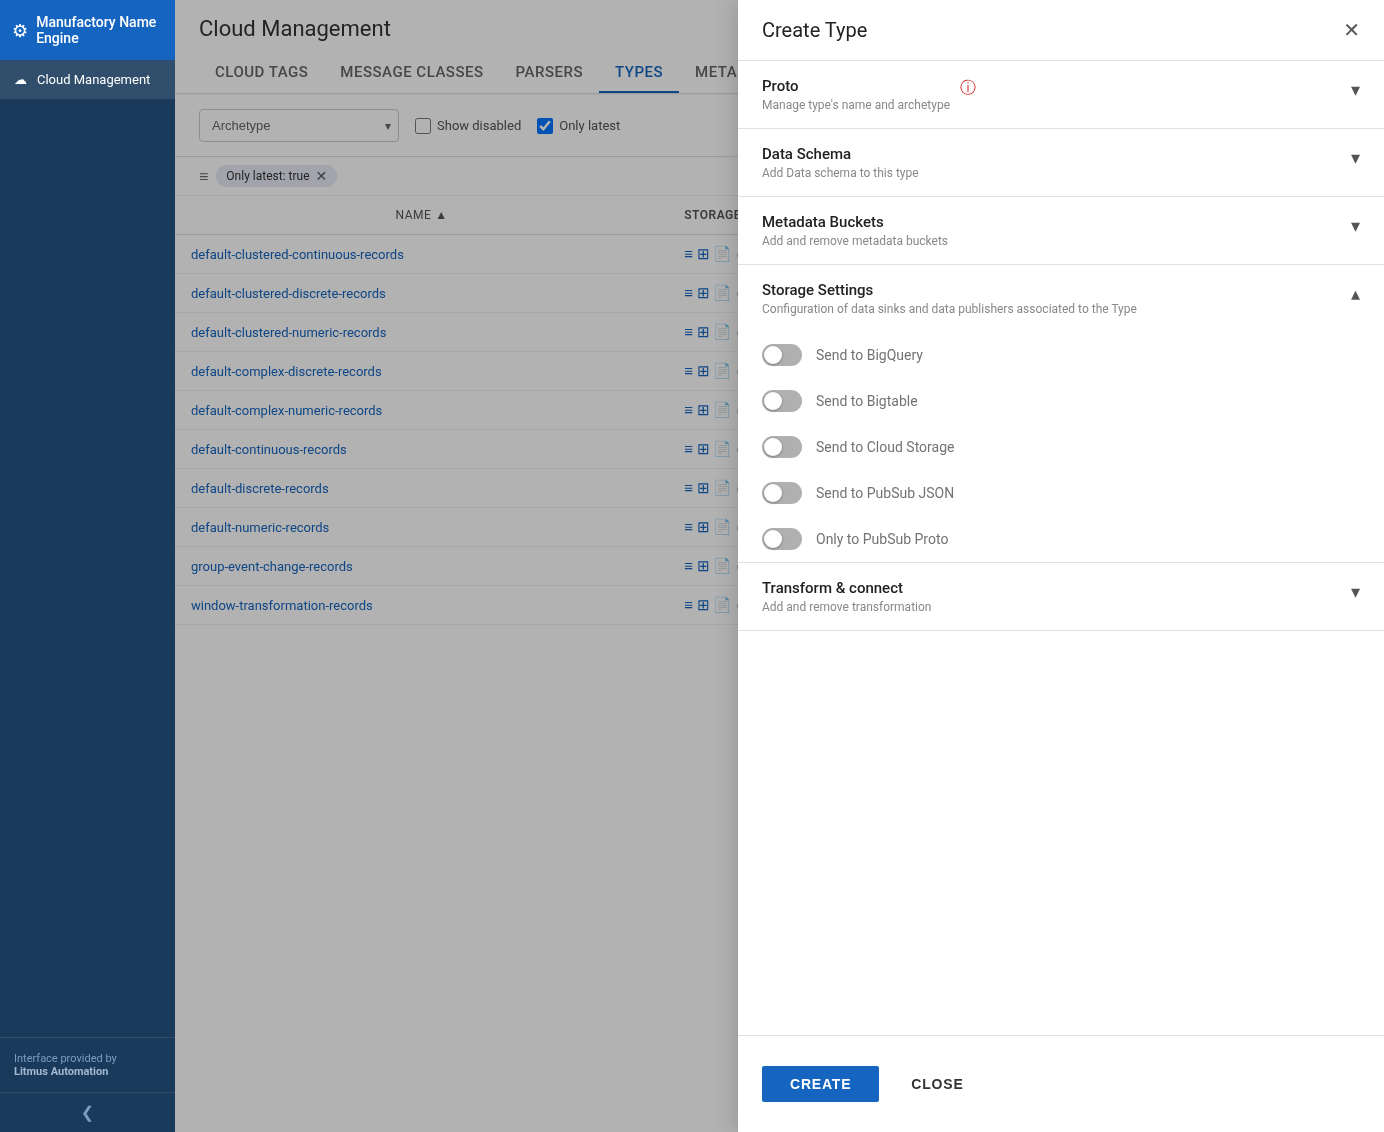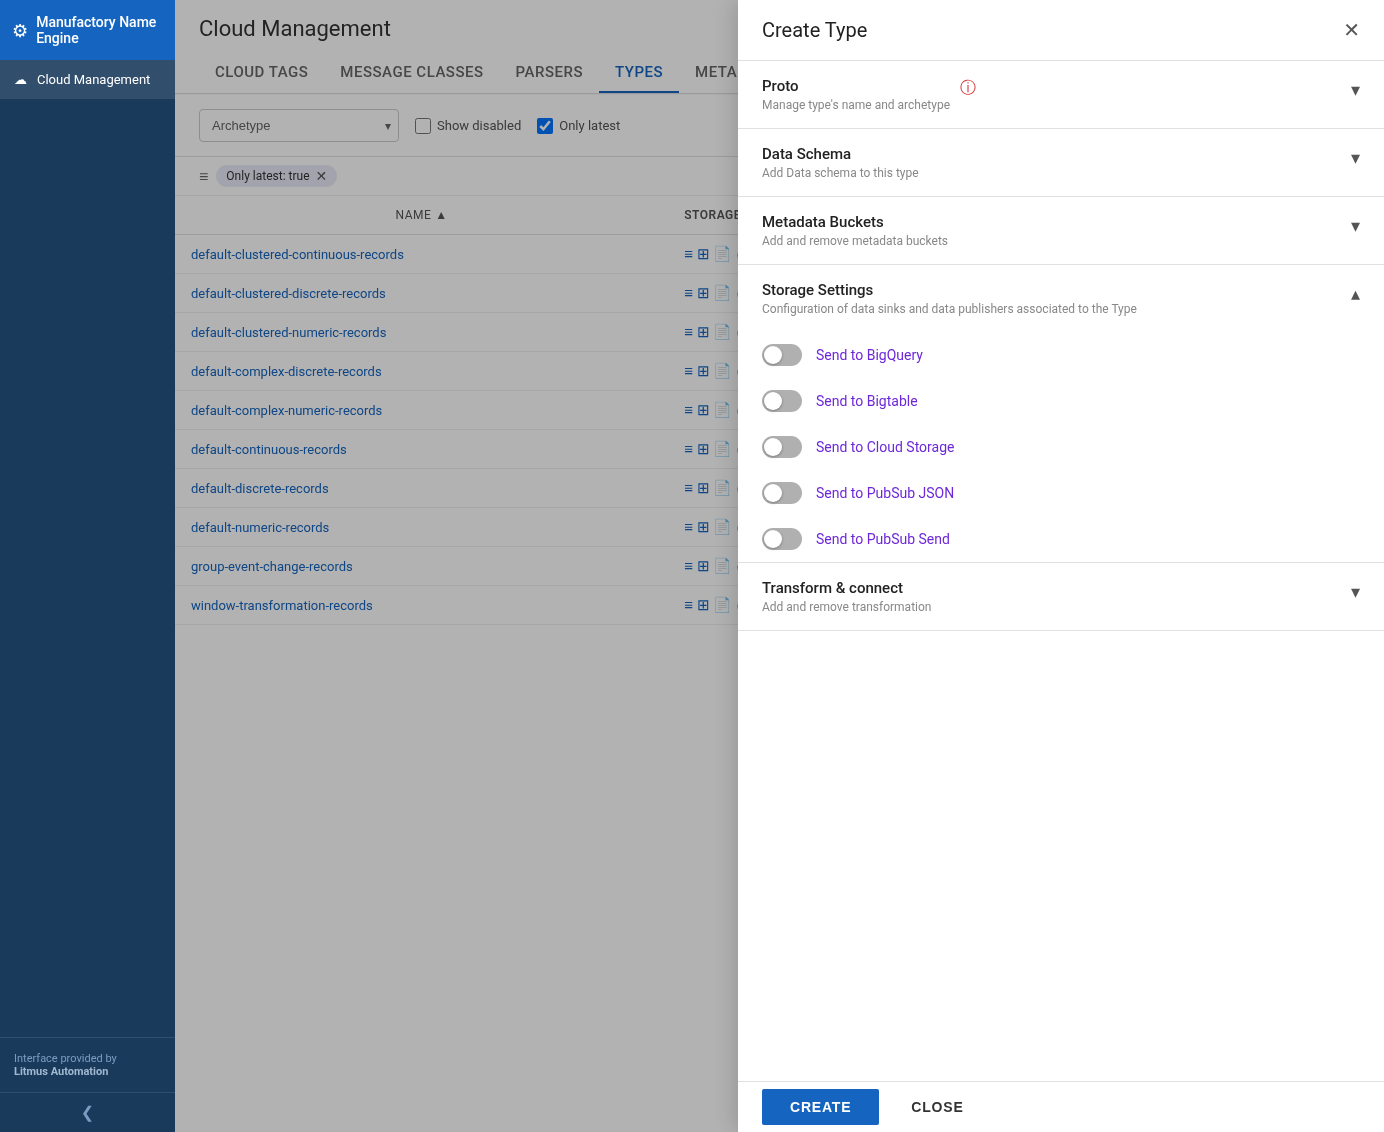--- a/index.html
+++ b/index.html
@@ -323,29 +323,29 @@
       height: 18px;
       background: white;
       border-radius: 50%;
       position: absolute;
       top: 2px;
       left: 2px;
       box-shadow: 0 1px 3px rgba(0,0,0,0.3);
     }
     .toggle-label {
       font-size: 14px;
-      color: #6d28d9;
+      color: #737373;
     }
 
     
     .panel-footer {
       display: flex;
       align-items: center;
       gap: 12px;
-      padding: 7px 24px;
+      padding: 30px 24px;
       border-top: 1px solid #e0e0e0;
       flex-shrink: 0;
       background: white;
     }
     .btn-create {
       background: #1565c0;
       color: white;
       border: none;
       padding: 10px 28px;
       font-size: 14px;
@@ -676,21 +676,21 @@
         <div class="toggle-row">
           <div class="toggle">
               <div class="toggle-knob"></div>
             </div>
           <span class="toggle-label">Send to PubSub JSON</span>
         </div>
         <div class="toggle-row">
           <div class="toggle">
               <div class="toggle-knob"></div>
             </div>
-          <span class="toggle-label">Send to PubSub Send</span>
+          <span class="toggle-label">Only to PubSub Proto</span>
         </div>
       </div>
 
       <div class="accordion-section">
         <div class="accordion-header">
           <div class="accordion-header-left">
             <div>
               <div class="accordion-title">Transform &amp; connect</div>
               <div class="accordion-subtitle">Add and remove transformation</div>
             </div>

